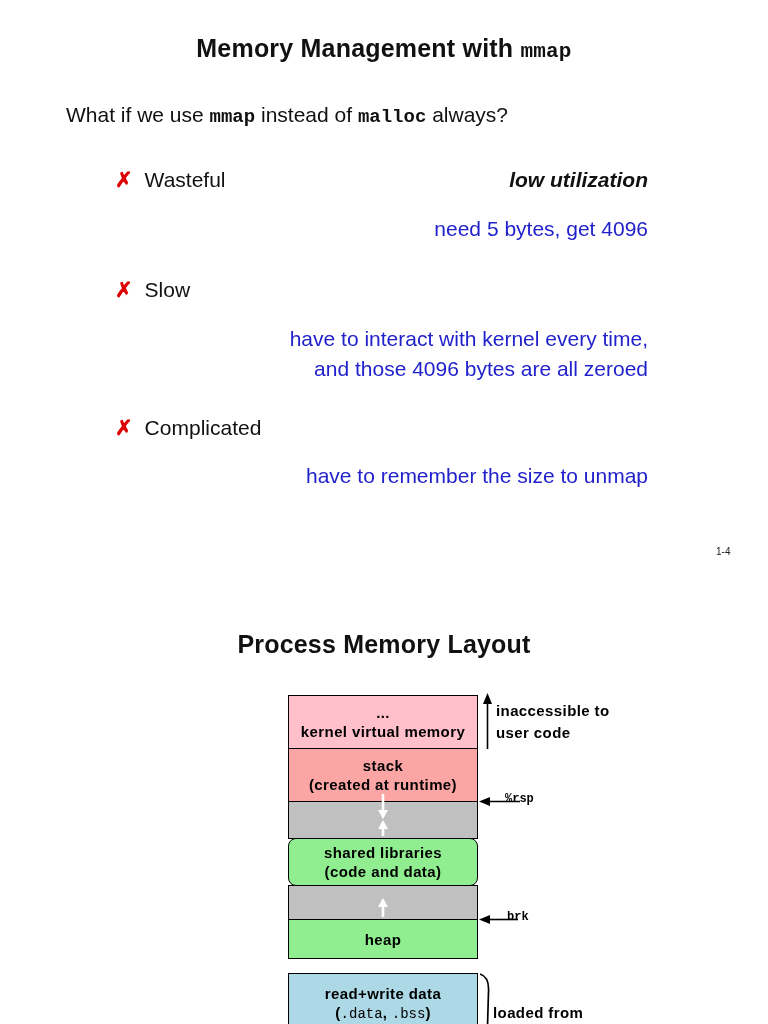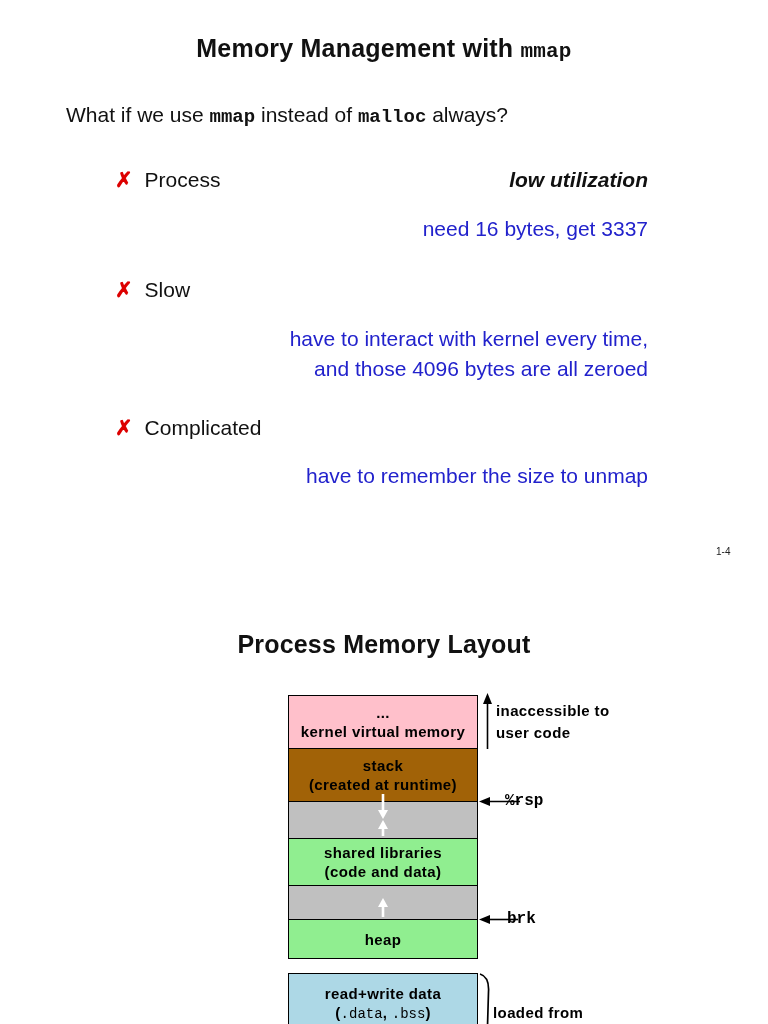--- a/index.html
+++ b/index.html
@@ -35,37 +35,37 @@
 
   
   .mbox {
     left:288px; width:190px; border:1px solid #000;
     display:flex; flex-direction:column; justify-content:center; align-items:center;
     font-size:15px; font-weight:bold; letter-spacing:0.4px; line-height:19px;
     text-align:center; color:#000;
   }
   .mbox .mono { font-family:"Liberation Mono","DejaVu Sans Mono",monospace; font-size:14px; font-weight:normal; letter-spacing:0; }
   .fig-label { font-size:15px; font-weight:bold; letter-spacing:0.4px; color:#000; line-height:22px; }
-  .reg-label { font-family:"Liberation Mono","DejaVu Sans Mono",monospace; font-size:16px; font-weight:bold; color:#000; }
+  .reg-label { font-family:"Liberation Mono","DejaVu Sans Mono",monospace; font-size:12px; font-weight:bold; color:#000; }
   svg.overlay { position:absolute; left:0; top:0; pointer-events:none; }
 </style>
 </head>
 <body>
 
 <div class="page">
 
   <div class="abs slide-title" style="top:34px;"><span>Memory Management with </span><span class="code title-code">mmap</span></div>
 
   <div class="abs intro" style="left:66px; top:103px;"><span>What if we use </span><span class="code">mmap</span><span> instead of </span><span class="code">malloc</span><span> always?</span></div>
 
   <div class="abs brow" style="top:168px;">
-    <span><span class="bmark">✗</span><span class="blabel">Process</span></span>
+    <span><span class="bmark">✗</span><span class="blabel">Wasteful</span></span>
     <span class="btag">low utilization</span>
   </div>
-  <div class="abs bnote" style="top:214px;">need 16 bytes, get 3337</div>
+  <div class="abs bnote" style="top:214px;">need 5 bytes, get 4096</div>
 
   <div class="abs brow" style="top:278px;gap:16px;">
     <span><span class="bmark">✗</span><span class="blabel">Slow</span></span>
   </div>
   <div class="abs bnote" style="top:324px;">
     <div>have to interact with kernel every time,</div>
     <div>and those 4096 bytes are all zeroed</div>
   </div>
 
   <div class="abs brow" style="top:416px;">
@@ -75,26 +75,26 @@
   <div class="abs bnote" style="top:461px;">have to remember the size to unmap</div>
 
   <div class="abs pagenum" style="left:716px; top:546px;">1-4</div>
 
   <div class="abs slide-title" style="top:630px;">Process Memory Layout</div>
 
   <div class="abs mbox" style="top:695px; height:54px; background:#ffc0cb;">
     <div>...</div>
     <div>kernel virtual memory</div>
   </div>
-  <div class="abs mbox" style="top:748px; height:54px; background:#a16207;">
+  <div class="abs mbox" style="top:748px; height:54px; background:#fca5a5;">
     <div>stack</div>
     <div>(created at runtime)</div>
   </div>
   <div class="abs mbox" style="top:801px; height:38px; background:#c0c0c0;"></div>
-  <div class="abs mbox" style="top:838px; height:48px; background:#90ee90;">
+  <div class="abs mbox" style="top:838px; height:48px; background:#90ee90;border-radius:8px;">
     <div>shared libraries</div>
     <div>(code and data)</div>
   </div>
   <div class="abs mbox" style="top:885px; height:35px; background:#c0c0c0;"></div>
   <div class="abs mbox" style="top:919px; height:40px; background:#90ee90;">
     <div>heap</div>
   </div>
   <div class="abs mbox" style="top:973px; height:62px; background:#add8e6;">
     <div>read+write data</div>
     <div><span>(</span><span class="mono">.data</span><span>, </span><span class="mono">.bss</span><span>)</span></div>

